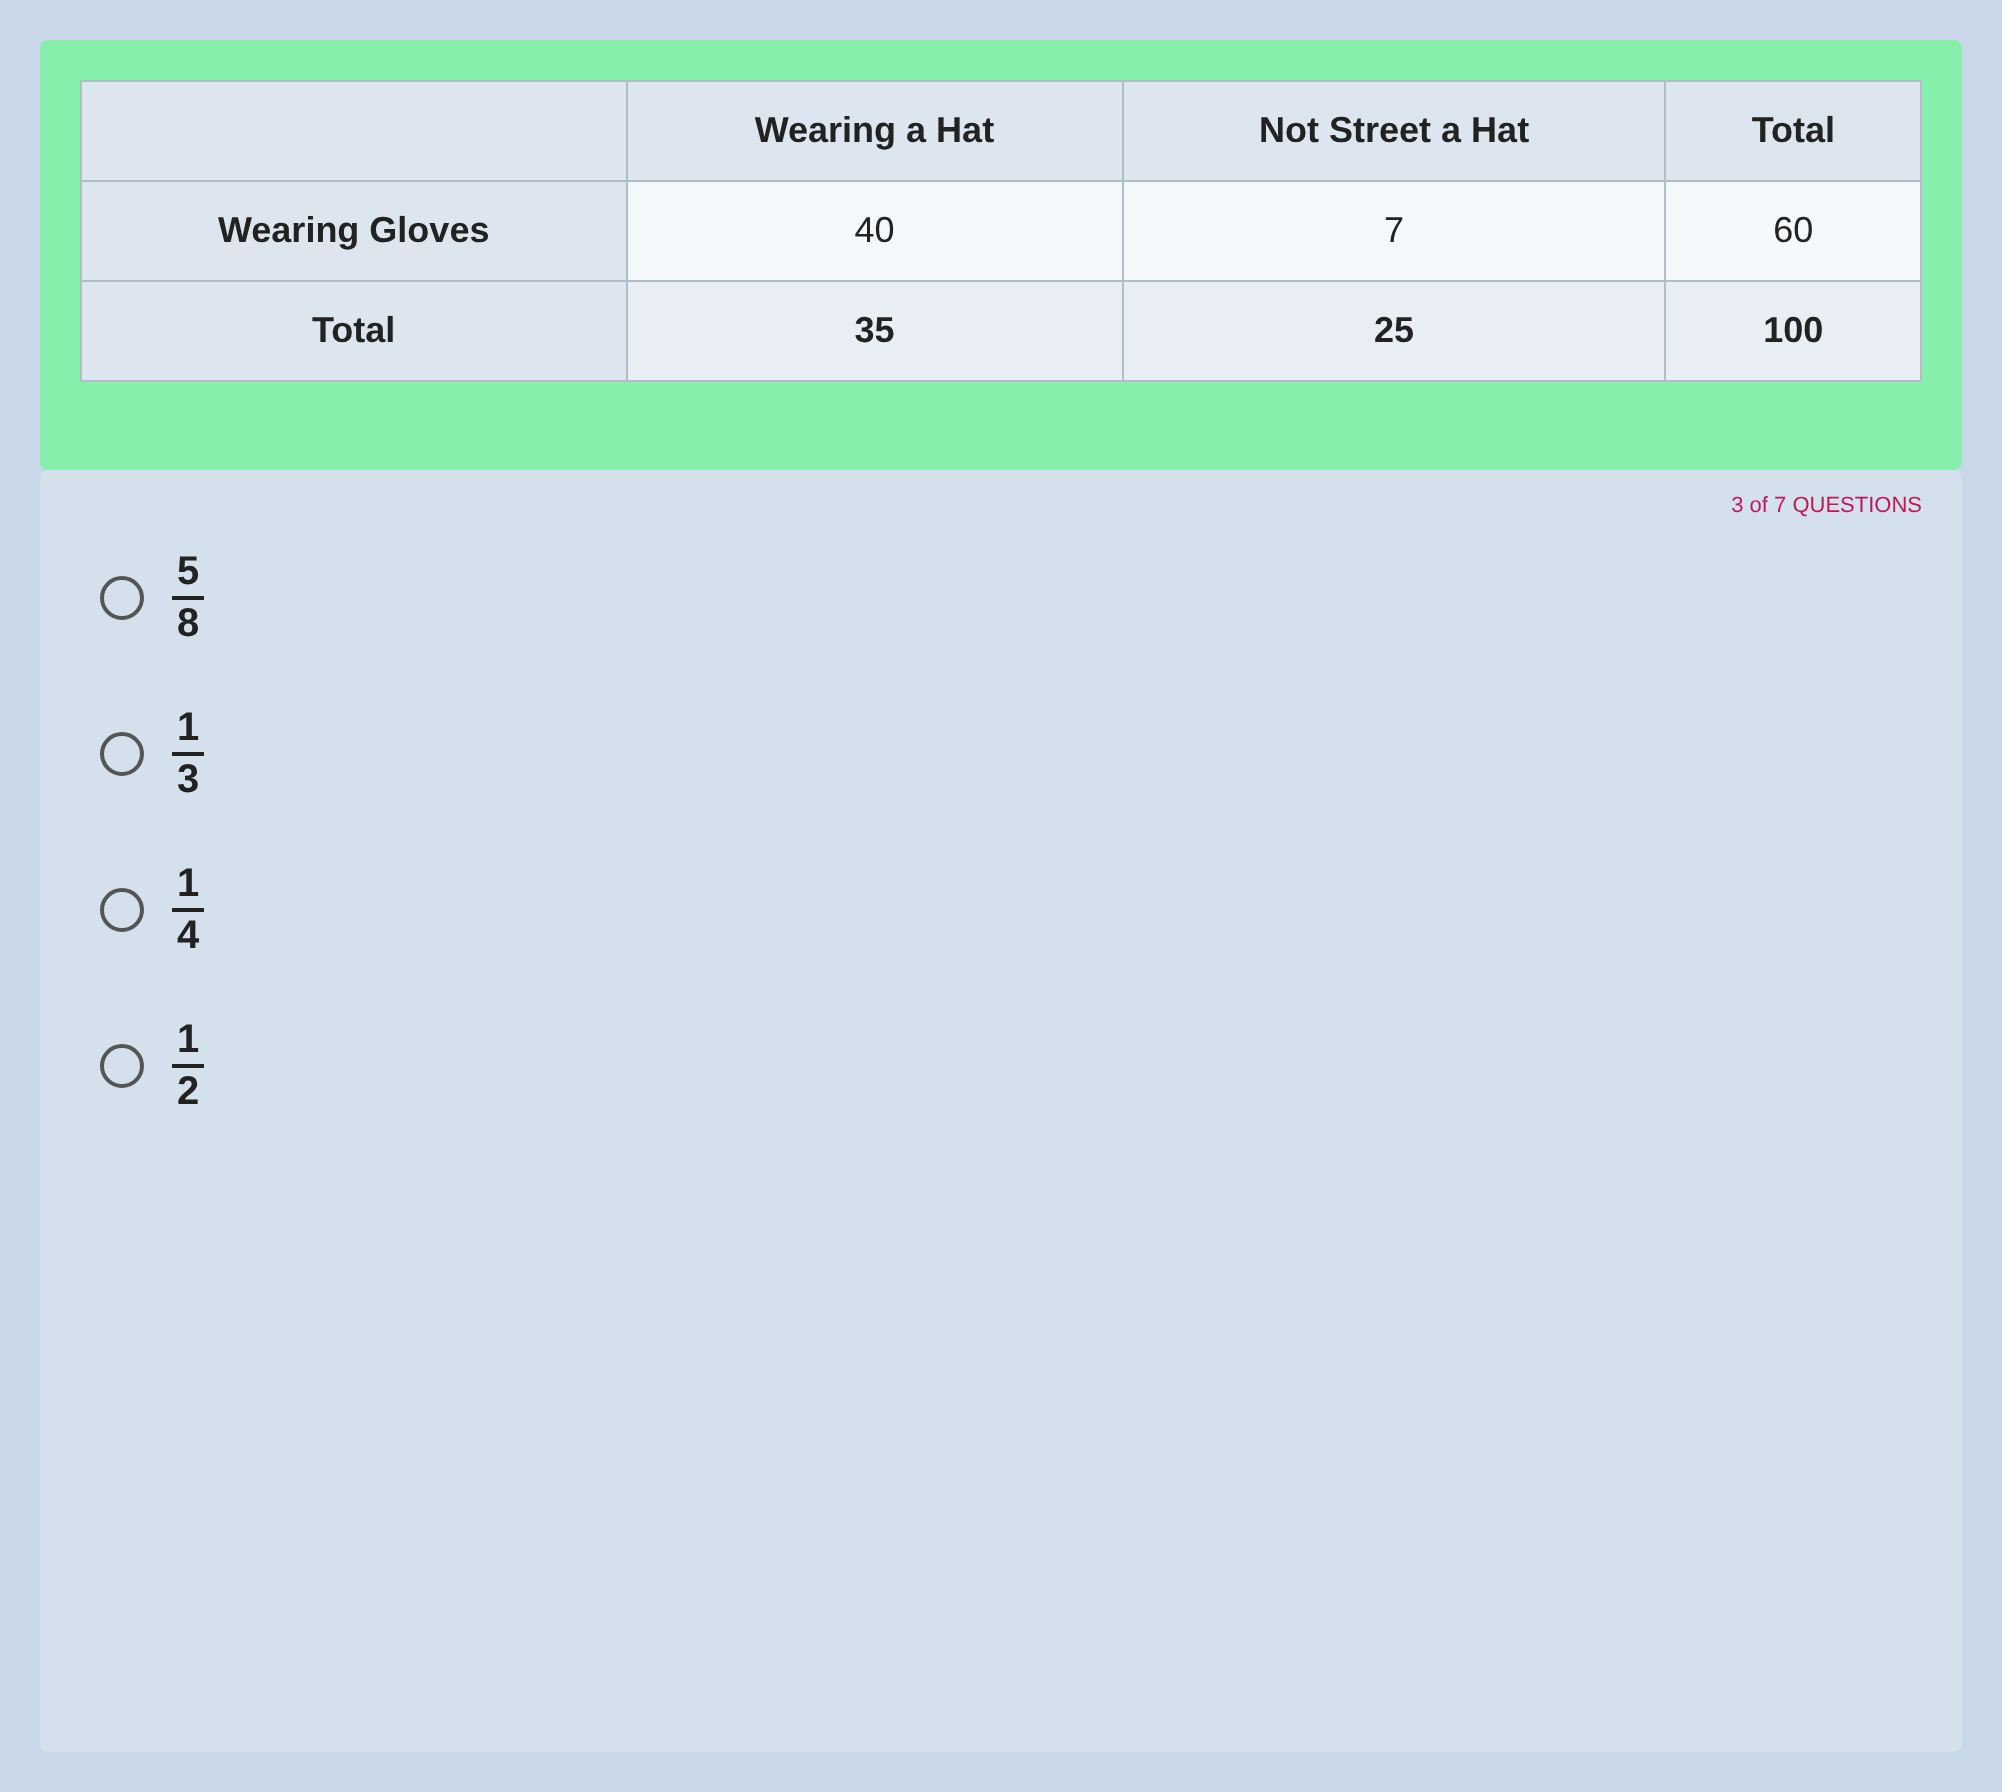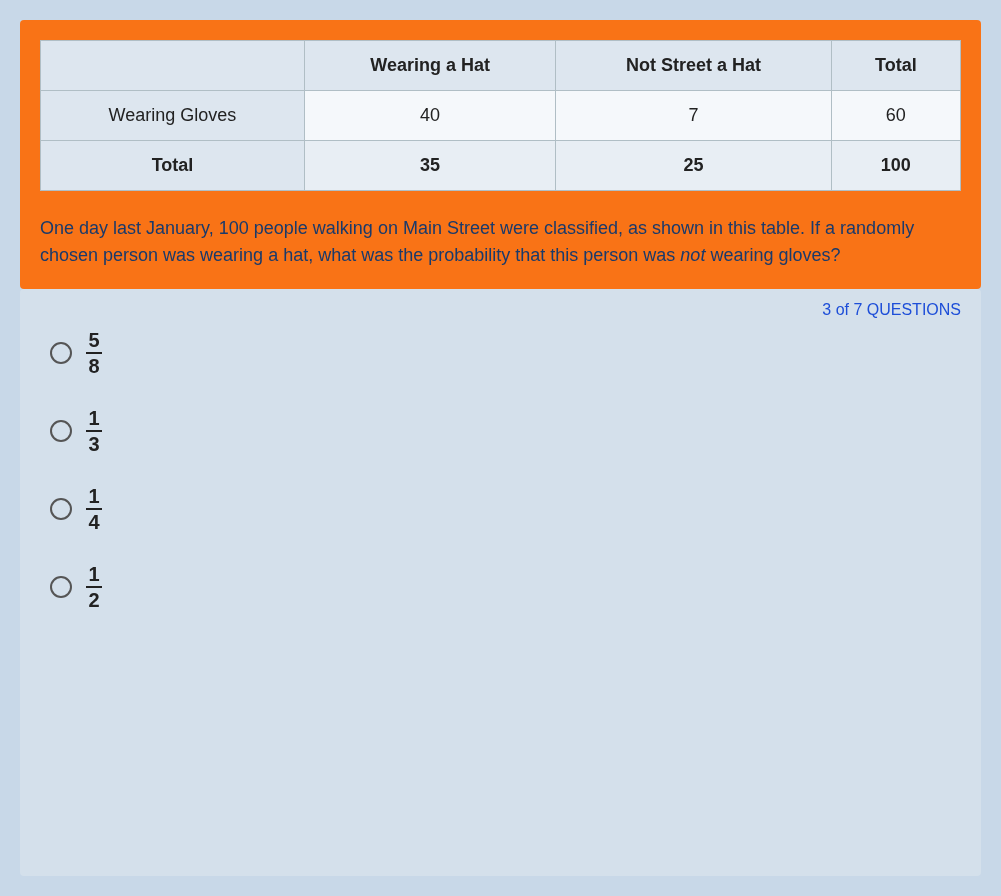--- a/index.html
+++ b/index.html
@@ -8,21 +8,21 @@
       font-family: Arial, sans-serif;
       background-color: #c8d8e8;
       width: 1001px;
       min-height: 896px;
       display: flex;
       flex-direction: column;
       padding: 20px;
     }
 
     .top-section {
-      background-color: #f97316;
+      background-color: #86efac;
       border-radius: 4px;
       padding: 20px;
       margin-bottom: 0;
     }
 
     .table-wrapper {
       width: 100%;
       border-collapse: collapse;
       margin-bottom: 24px;
     }
@@ -37,21 +37,21 @@
       color: #222;
     }
 
     .table-wrapper thead th {
       background-color: #dde6ef;
       font-weight: 600;
     }
 
     .table-wrapper .row-header {
       background-color: #dde6ef;
-      font-weight: 400;
+      font-weight: 700;
       text-align: center;
     }
 
     .table-wrapper tbody tr:nth-child(odd) td:not(.row-header) {
       background-color: #f5f8fb;
     }
 
     .table-wrapper tbody tr:nth-child(even) td:not(.row-header) {
       background-color: #e8eef4;
     }
@@ -78,22 +78,22 @@
       border-radius: 4px;
       padding: 20px 30px;
       flex: 1;
       position: relative;
     }
 
     .question-counter {
       position: absolute;
       top: 12px;
       right: 20px;
-      font-size: 16px;
-      color: #1d4ed8;
+      font-size: 11px;
+      color: #be185d;
       font-weight: 500;
     }
 
     .answer-options {
       display: flex;
       flex-direction: column;
       gap: 30px;
       margin-top: 20px;
     }
 
@@ -158,23 +158,20 @@
       </tr>
       <tr>
         <td class="row-header">Total</td>
         <td>35</td>
         <td>25</td>
         <td>100</td>
       </tr>
     </tbody>
   </table>
 
-  <p class="question-text">
-    <span>One day last January, 100 people walking on Main Street were classified, as shown in this table. If a randomly chosen person was wearing a hat, what was the probability that this person was </span><em>not</em><span> wearing gloves?</span>
-  </p>
 </div>
 
 <div class="bottom-section">
   <span class="question-counter">3 of 7 QUESTIONS</span>
 
   <div class="answer-options">
 
     <label class="option">
       <div class="radio-circle"></div>
       <div class="fraction">

